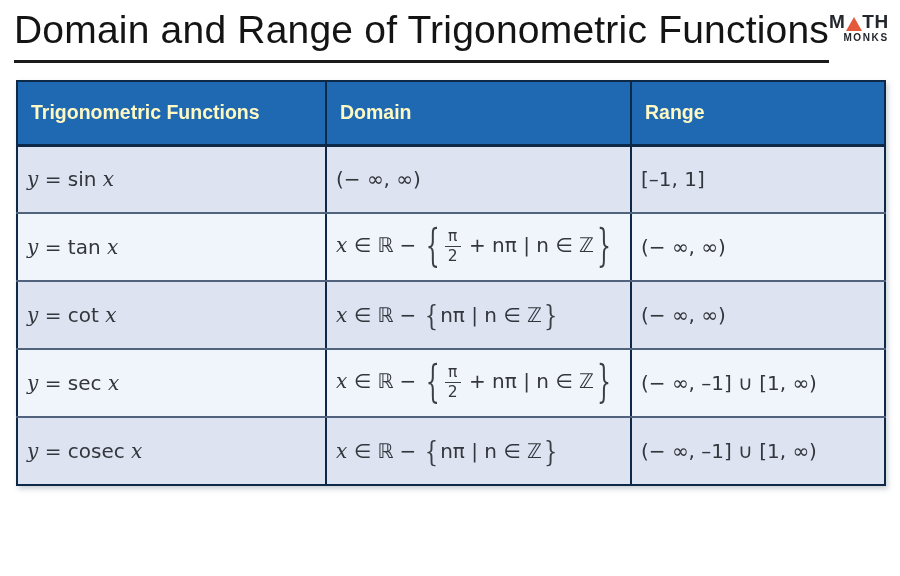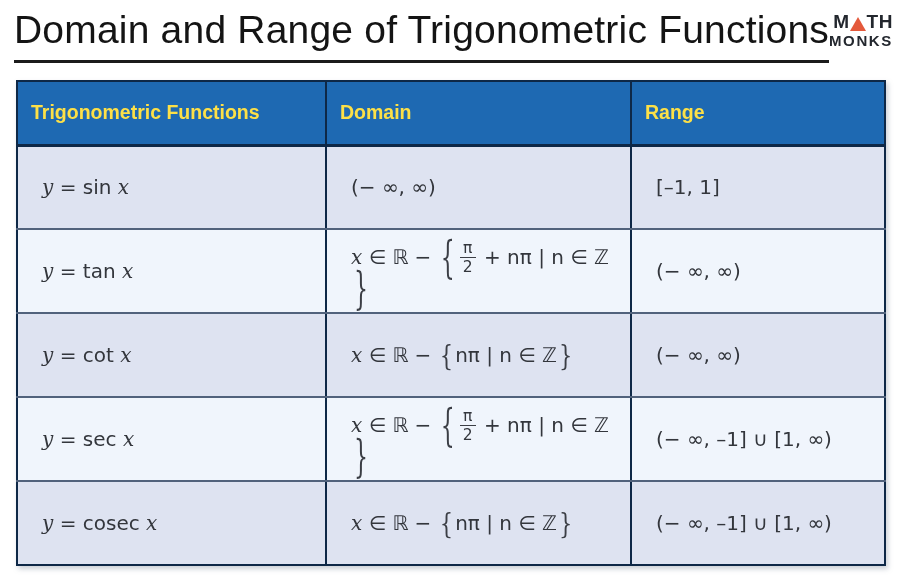--- a/index.html
+++ b/index.html
@@ -14,35 +14,35 @@
                   letter-spacing:0.2px; padding-bottom:7px; border-bottom:3.5px solid #1b1b1b;
                   line-height:1.15; white-space:nowrap; }
 
   
   .logo { text-align:right; padding-top:4px; }
   .logo-top { font-size:19px; font-weight:700; color:#23272e; letter-spacing:0.5px;
               display:flex; align-items:flex-end; justify-content:flex-end; line-height:1; }
   .logo-tri { width:0; height:0; display:inline-block; margin:0 0.5px;
               border-left:8px solid transparent; border-right:8px solid transparent;
               border-bottom:14px solid #e4593b; }
-  .logo-bottom { font-size:15px; font-weight:700; color:#23272e; letter-spacing:1.6px;
+  .logo-bottom { font-size:10px; font-weight:700; color:#23272e; letter-spacing:1.6px;
                  margin-top:1px; }
 
   
   table.trig { position:absolute; top:80px; left:16px; width:868px;
                border-collapse:collapse; table-layout:fixed;
                box-shadow:2px 3px 5px rgba(110,120,140,0.35); }
   col.c1 { width:309px; } col.c2 { width:305px; } col.c3 { width:254px; }
 
-  th { background:#1e69b2; color:#fde047; font-size:19.5px; font-weight:700;
+  th { background:#1e69b2; color:#fef9c3; font-size:19.5px; font-weight:700;
        text-align:left; height:64px; padding:0 6px 0 13px;
        border:2px solid #0e2847; border-bottom:3px solid #0e2847; }
 
-  td { height:84px; font-size:20px; color:#33363c; text-align:left;
-       padding:0 6px 0 24px; vertical-align:middle;
+  td { height:68px; font-size:20px; color:#33363c; text-align:left;
+       padding:0 6px 0 9px; vertical-align:middle;
        border-left:2px solid #0e2847; border-right:2px solid #0e2847;
        border-top:2px solid #51627c; border-bottom:2px solid #51627c; }
   tbody tr:nth-child(odd)  td { background:#dee3f1; }
   tbody tr:nth-child(even) td { background:#f0f5fc; }
   tbody tr:last-child td { border-bottom:2.5px solid #0e2847; }
   table.trig { border:2.5px solid #0e2847; }
 
   
   td { font-family:"DejaVu Sans", sans-serif; }
   .tok-txt { }

